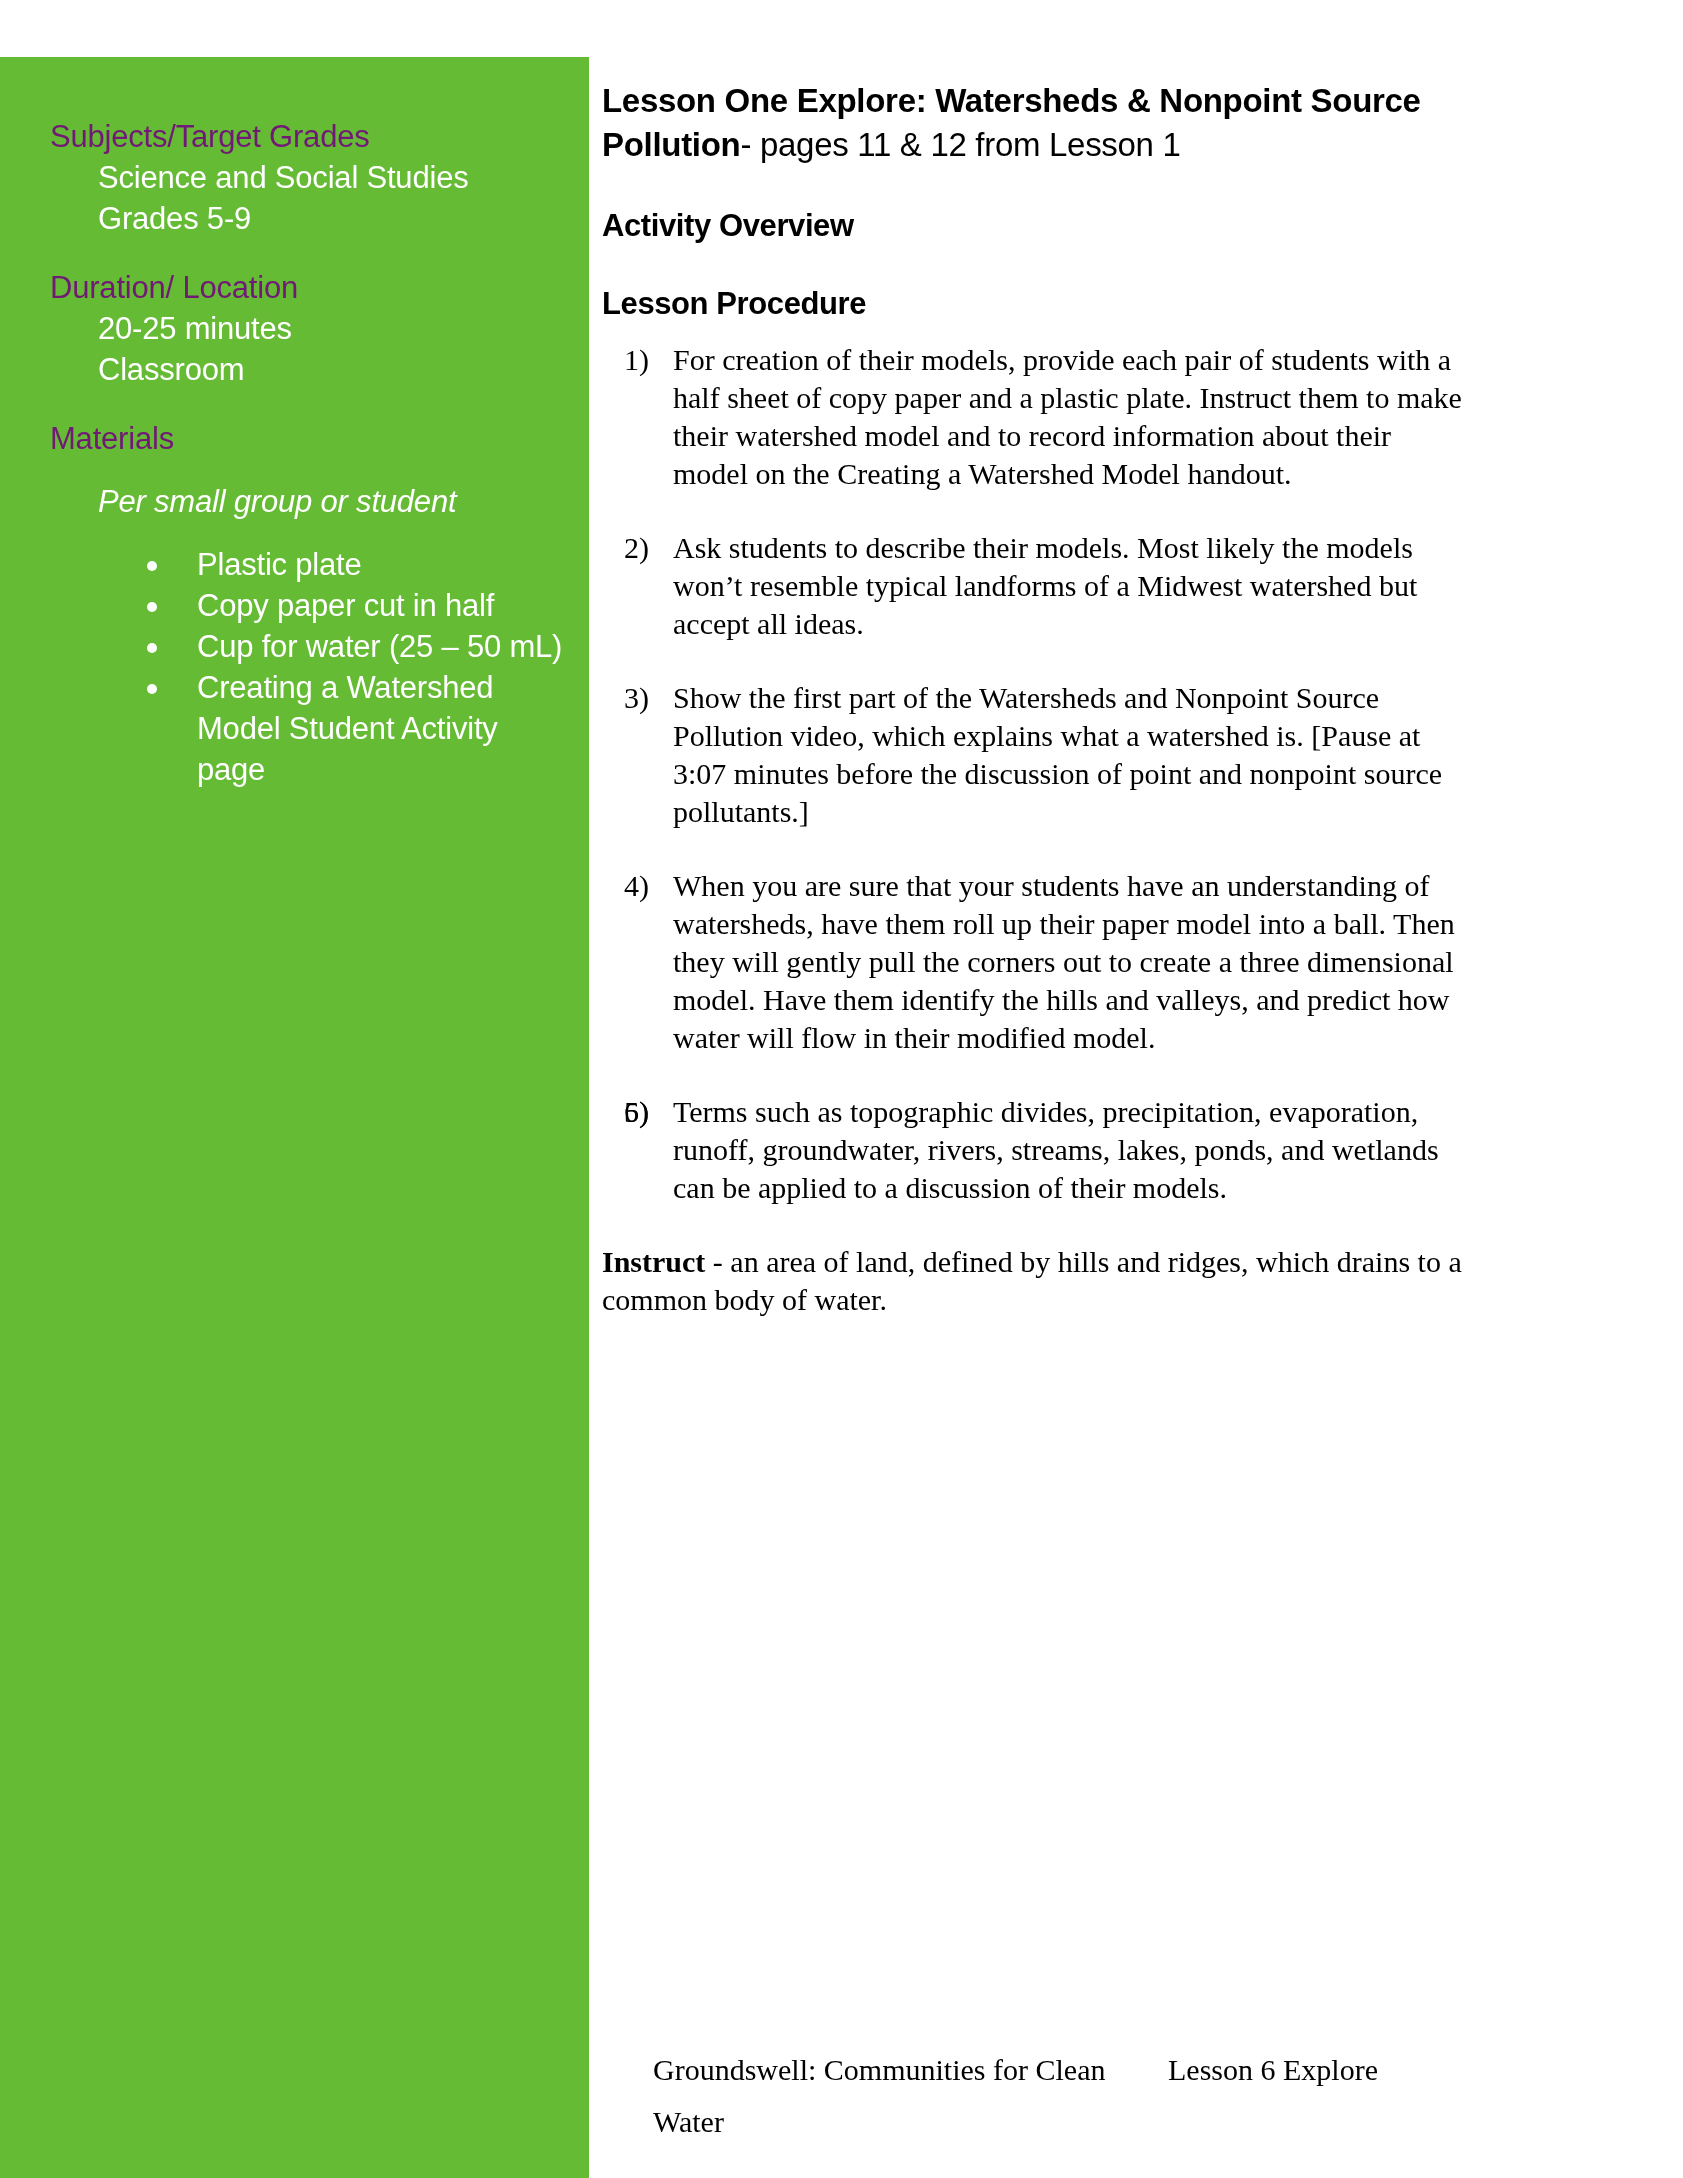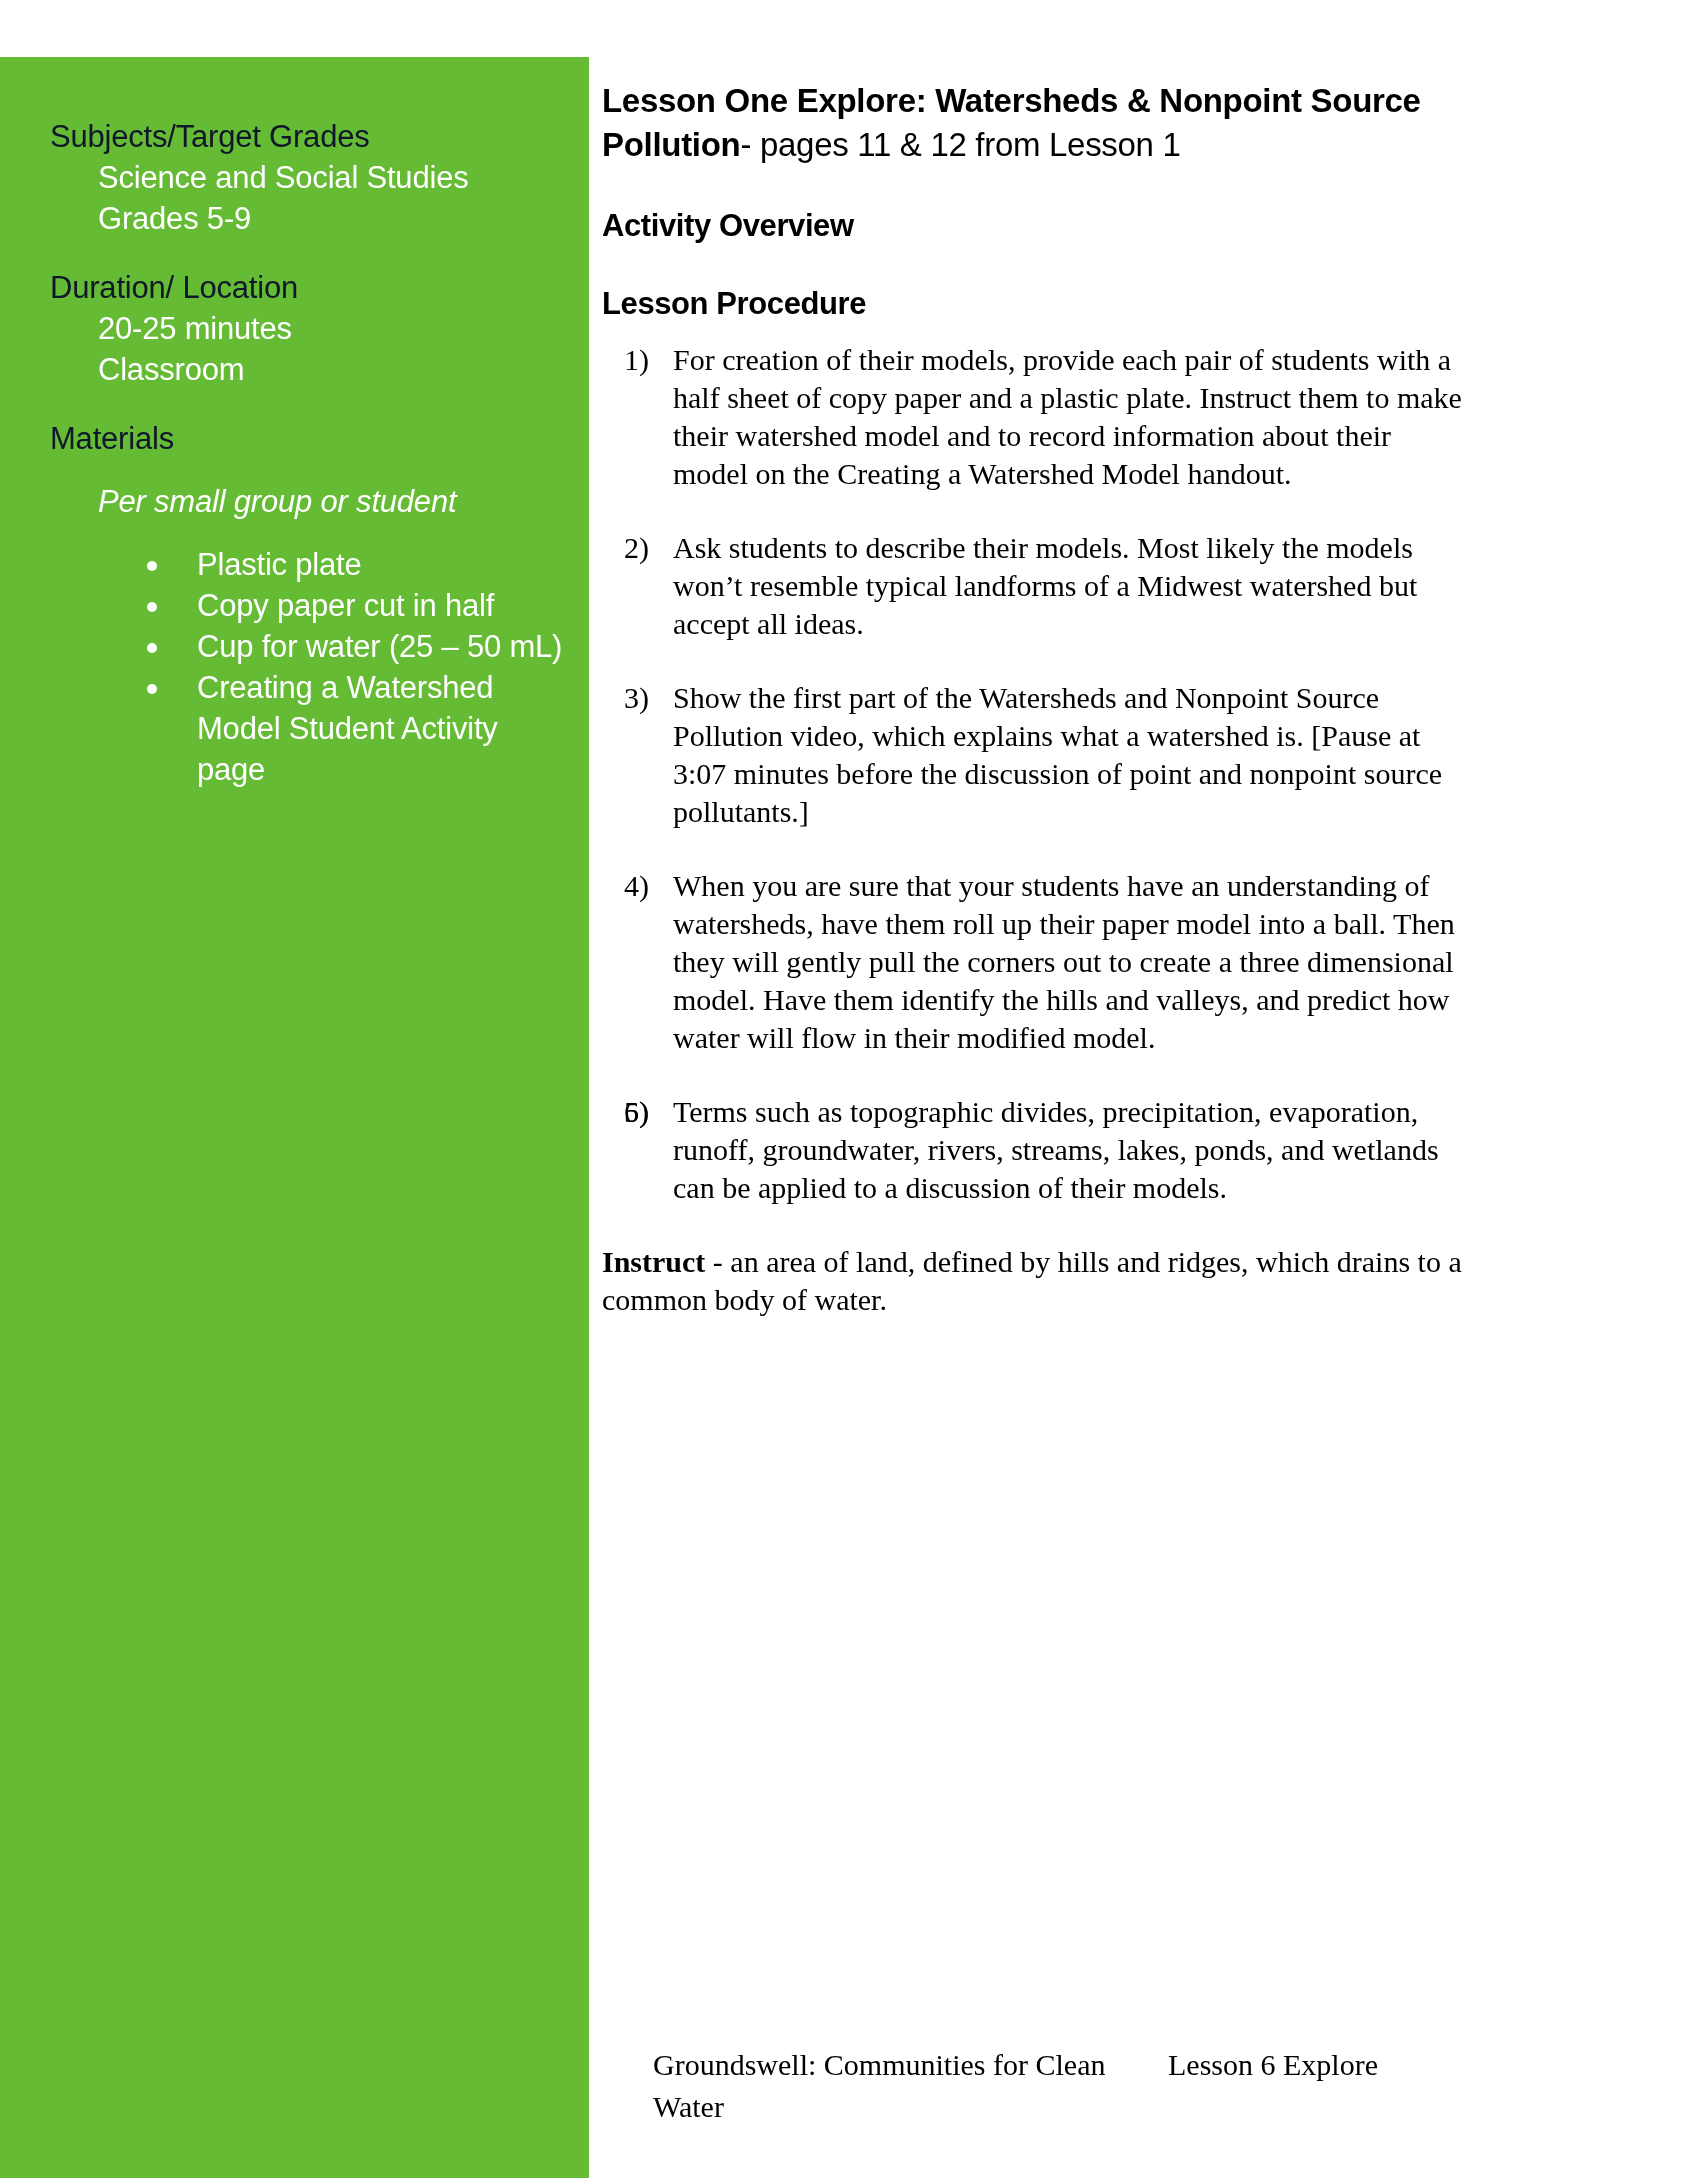--- a/index.html
+++ b/index.html
@@ -36,21 +36,21 @@
     box-sizing: border-box;
     padding: 0;
   }
   .sb-block {
     padding-left: 50px;
     padding-right: 24px;
   }
   .sb-heading {
     font-size: 31px;
     line-height: 41px;
-    color: #0f172a;
+    color: #701a75;
     font-weight: 400;
     letter-spacing: -0.2px;
     white-space: nowrap;
   }
   .sb-sub {
     font-size: 31px;
     line-height: 41px;
     color: #ffffff;
     font-weight: 400;
     padding-left: 48px;
@@ -162,21 +162,21 @@
   .vocab-line .vocab-term { font-weight: bold; }
 
   
   #footer {
     position: absolute;
     left: 653px;
     top: 2044px;
     width: 990px;
     font-family: "Liberation Serif", serif;
     font-size: 30px;
-    line-height: 42px;
+    line-height: 52px;
     color: #000000;
     display: flex;
     justify-content: flex-start;
   }
   #footer .f-left { width: 515px; }
   #footer .f-right { }
 </style>
 </head>
 <body>
 

